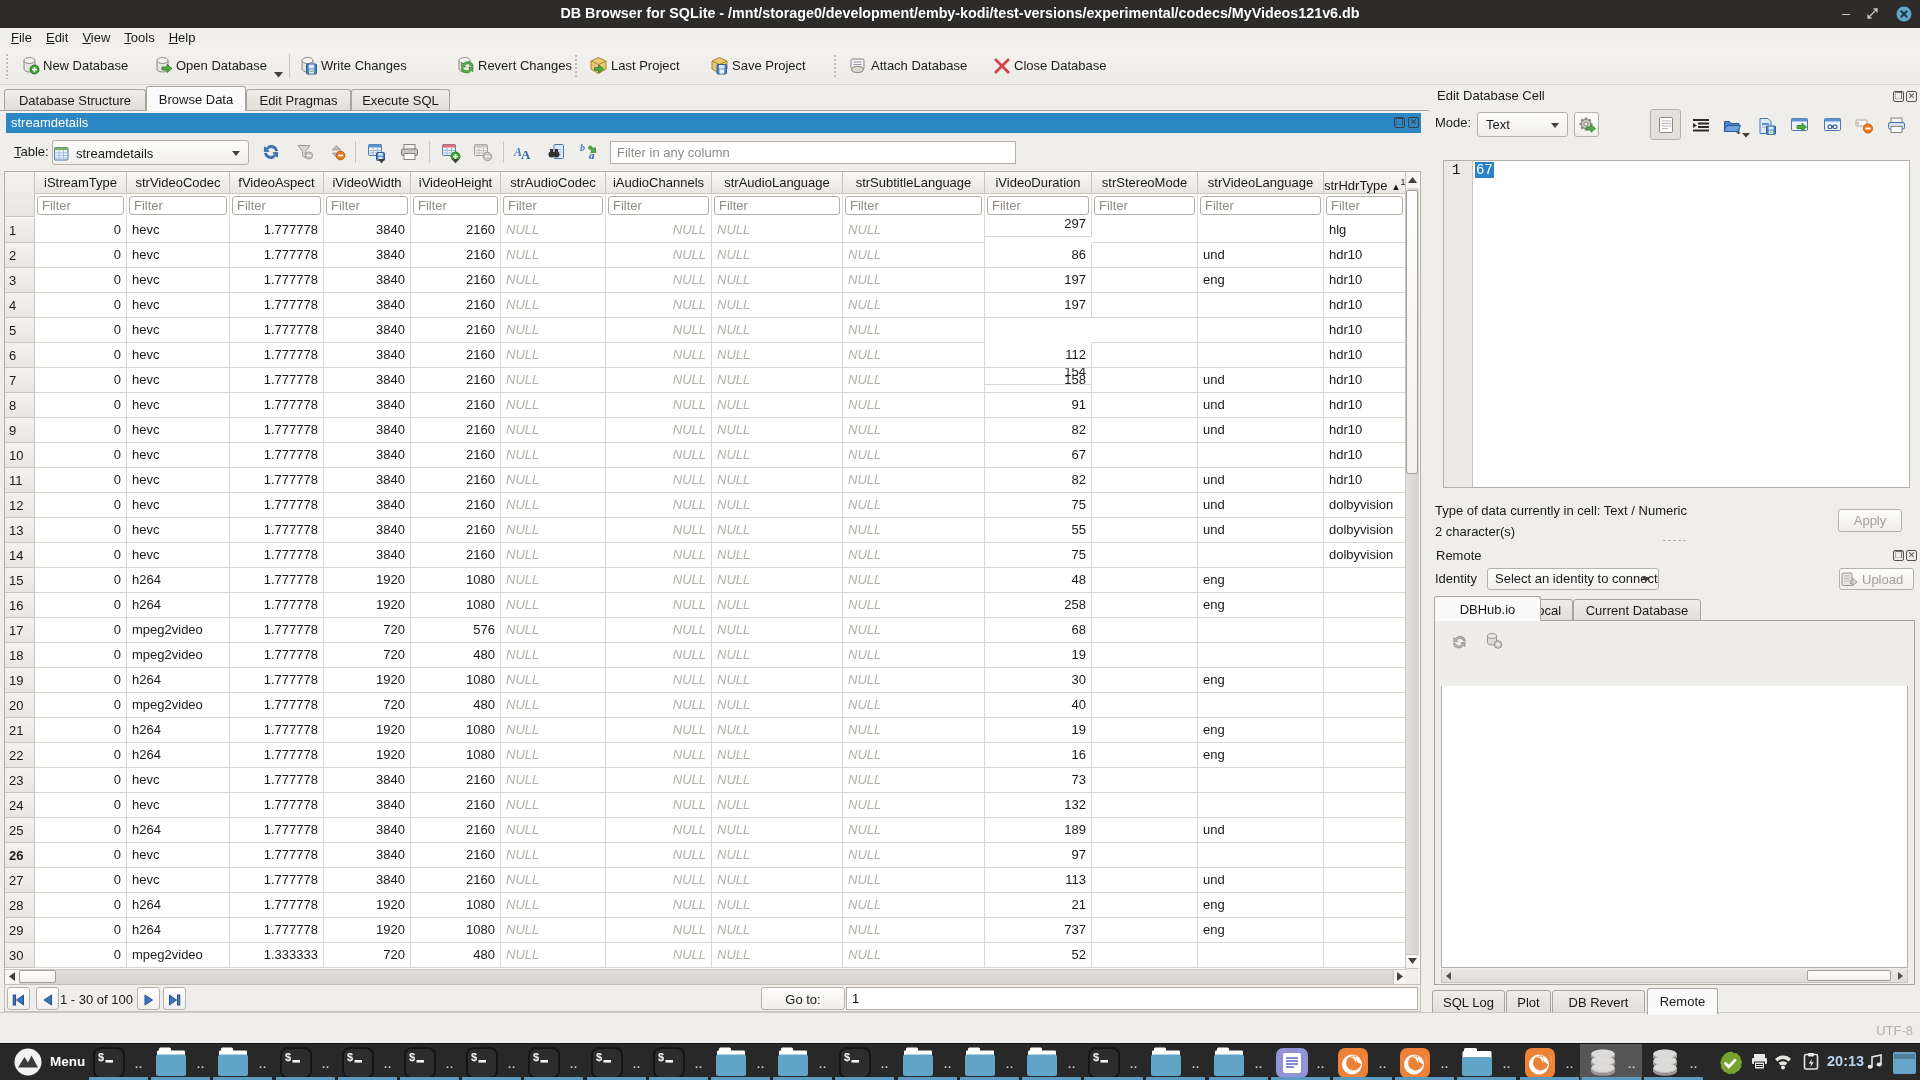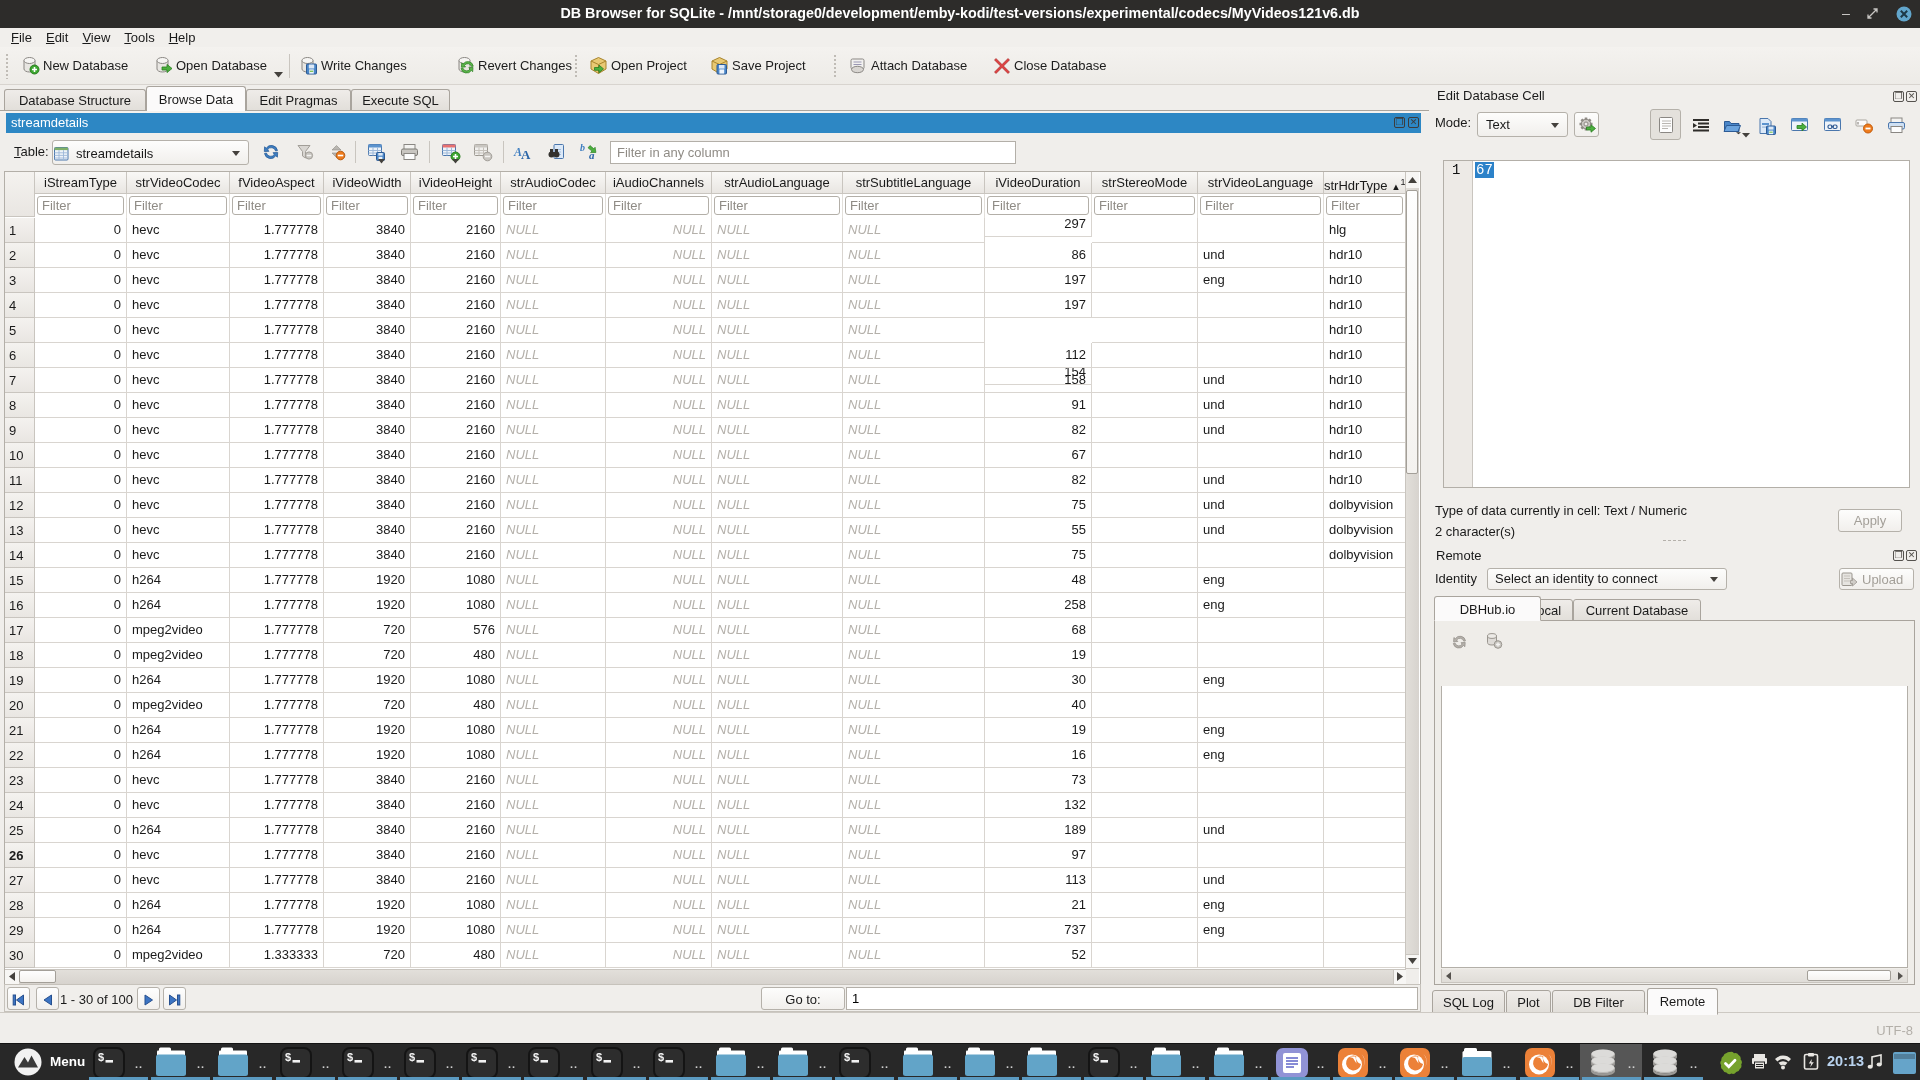--- a/index.html
+++ b/index.html
@@ -106,21 +106,21 @@
         <path d="M5.1 12.4 A5.6 5.6 0 0 0 15.3 14.5 L16.7 15.7 17 11.4 12.8 11.7 14 13.1 A4 4 0 0 1 6.8 12 z" fill="#5cb64c" stroke="#2a7d20" stroke-width="0.7"></path>
       </svg>
       <span>Revert Changes</span>
     </div>
     <div class="tbtn" style="left:589px;">
       <svg class="ic" width="19" height="19" viewBox="0 0 19 19" style="">
         <path d="M2 5 L9.5 1.5 17 5 17 13 9.5 17.5 2 13 z" fill="#e9c973" stroke="#a8842c"></path>
         <path d="M2 5 L9.5 8.5 17 5 M9.5 8.5 V17.5" fill="none" stroke="#a8842c"></path>
         <path d="M7 10.5 h4.5 v-2.4 l4.5 3.8 -4.5 3.8 v-2.4 H7 z" fill="#4caf3e" stroke="#2a7d20" stroke-width="0.8" transform="translate(-1.5,1)"></path>
       </svg>
-      <span>Open Project</span>
+      <span>Last Project</span>
     </div>
     <div class="tbtn" style="left:710px;">
       <svg class="ic" width="19" height="19" viewBox="0 0 19 19" style="">
         <path d="M2 5 L9.5 1.5 17 5 17 13 9.5 17.5 2 13 z" fill="#e9c973" stroke="#a8842c"></path>
         <path d="M2 5 L9.5 8.5 17 5 M9.5 8.5 V17.5" fill="none" stroke="#a8842c"></path>
         <rect x="7" y="8.5" width="9.5" height="9.5" rx="1" fill="#4a86c8" stroke="#2c5a94"></rect>
         <rect x="9" y="9" width="5.5" height="3.6" fill="#dce8f6"></rect>
         <rect x="9.4" y="13.4" width="4.8" height="4.2" fill="#eef4fb"></rect>
       </svg>
       <span>Save Project</span>
@@ -819,21 +819,21 @@
     <div style="position:absolute;left:31px;top:1px;font:14px 'Liberation Mono',monospace;background:#2c82c9;color:#fff;padding:0 1px;">67</div>
   </div>
 <div class="abs" style="left:1435px;top:503px;font-size:13px;">Type of data currently in cell: Text / Numeric</div>
 <div class="abs" style="left:1435px;top:524px;font-size:13px;">2 character(s)</div>
 <div class="btn dis" style="left:1838px;top:509px;width:64px;height:23px;text-align:center;line-height:21px;">Apply</div>
 <div class="abs" style="left:1662px;top:539px;width:26px;height:3px;background-image:radial-gradient(#b5b1ab 1px,transparent 1.2px);background-size:5px 3px;"></div>
 <div class="abs" style="left:1436px;top:548px;font-size:13px;">Remote</div>
 <span class="winbtn" style="left:1893px;top:550px;">❐</span>
 <span class="winbtn" style="left:1906px;top:550px;">✕</span>
 <div class="abs" style="left:1435px;top:571px;font-size:13px;">Identity</div>
-<div class="combo" style="left:1487px;top:568px;width:240px;height:22px;line-height:20px;padding-left:7px;">Select an identity to connect<span class="arr"></span></div>
+<div class="combo" style="left:1487px;top:568px;width:172px;height:22px;line-height:20px;padding-left:7px;">Select an identity to connect<span class="arr"></span></div>
 <div class="btn dis" style="left:1839px;top:568px;width:75px;height:22px;line-height:20px;"><svg class="ic" width="19" height="17" viewBox="0 0 19 17" style="">
       <rect x="2" y="2" width="10" height="12.5" rx="1" fill="#e6e4e0" stroke="#9a968f"></rect>
       <path d="M4 5 h6 M4 7.5 h6 M4 10 h6" stroke="#c5c1bb"></path>
       <path d="M12 9 l4.5 -4 v2.5 h2 l0 3 h-2 v2.5 z" fill="#d0cdc8" stroke="#9a968f" stroke-width="0.8" transform="rotate(180 14.5 9.5) translate(0,-1)"></path>
     </svg><span style="vertical-align:middle;margin-left:3px;">Upload</span></div>
 <div class="ptab active" style="left:1434px;top:596px;width:107px;height:25px;line-height:25px;">DBHub.io</div>
 <div class="ptab" style="left:1518px;top:599px;width:55px;height:22px;line-height:22px;">Local</div>
 <div class="ptab" style="left:1573px;top:599px;width:128px;height:22px;line-height:22px;">Current Database</div>
 <div id="rpane" class="abs">
     <span style="position:absolute;left:16px;top:12px;"><svg class="ic" width="17" height="16" viewBox="0 0 17 16" style="">
@@ -852,21 +852,21 @@
         <path d="M5 0 v8 L0 4 z" fill="#55524e"></path>
       </svg>
       <svg width="5" height="8" style="position:absolute;right:4px;top:3px;">
         <path d="M0 0 v8 L5 4 z" fill="#55524e"></path>
       </svg>
       <div class="sbthumb" style="right:16px;top:1px;width:84px;height:11px;"></div>
     </div>
   </div>
 <div class="ptab" style="left:1432px;top:990px;width:73px;height:23px;line-height:23px;">SQL Log</div>
 <div class="ptab" style="left:1506px;top:990px;width:45px;height:23px;line-height:23px;">Plot</div>
-<div class="ptab" style="left:1552px;top:990px;width:93px;height:23px;line-height:23px;">DB Filter</div>
+<div class="ptab" style="left:1552px;top:990px;width:93px;height:23px;line-height:23px;">DB Revert</div>
 <div class="ptab active" style="left:1647px;top:988px;width:71px;height:27px;line-height:26px;">Remote</div>
 <div id="statusbar" class="abs">
     <span style="position:absolute;right:7px;top:10px;color:#b3afa9;font-size:13px;">UTF-8</span>
   </div>
 <div id="taskbar" class="abs">
     <svg class="ic" width="28" height="28" viewBox="0 0 28 28" style="position:absolute;left:14px;top:4px;">
       <circle cx="14" cy="14" r="13.5" fill="#f2f2f2"></circle>
       <path d="M4 19.5 L10.5 9 L14 14.5 L17.5 7.5 L24 19.5 z" fill="#3a3a3a"></path>
     </svg>
     <span style="position:absolute;left:50px;top:10px;color:#fff;font-weight:bold;font-size:13.5px;">Menu</span>

